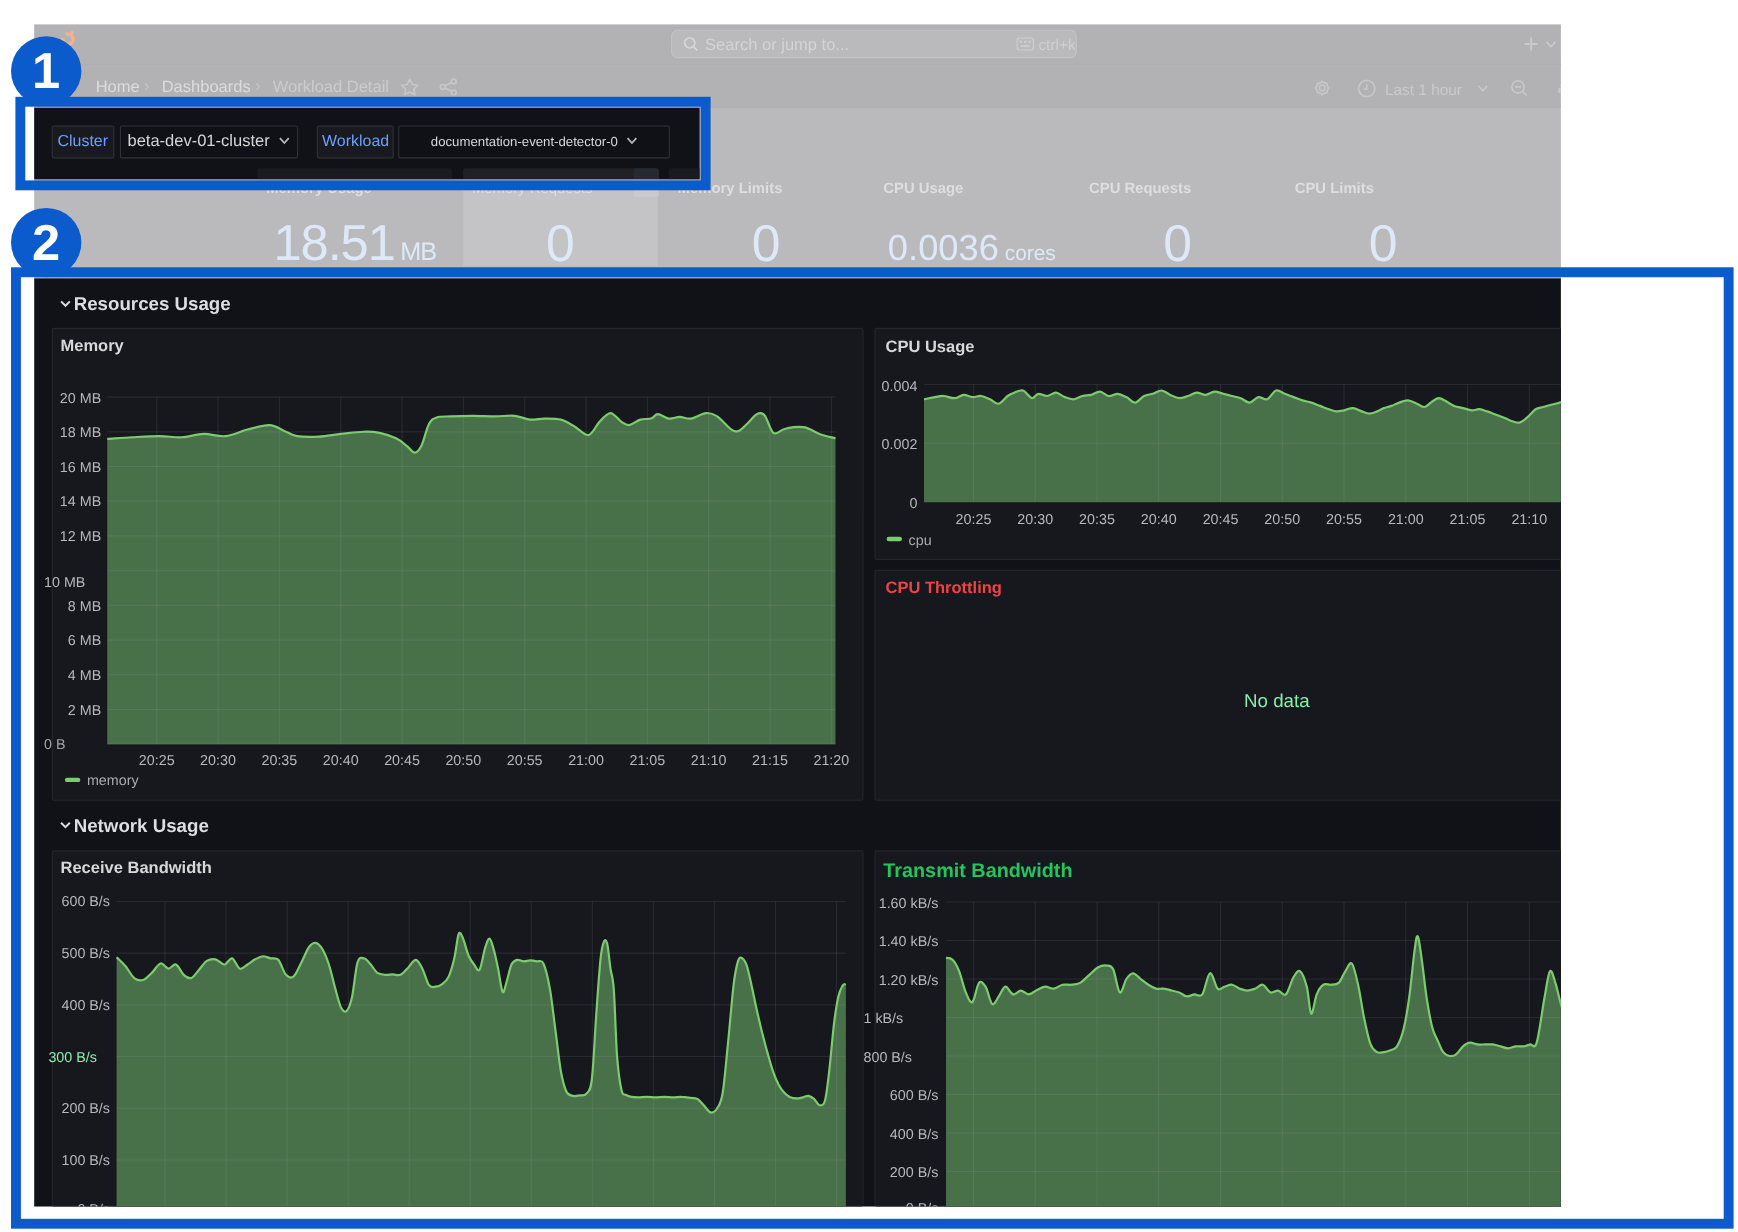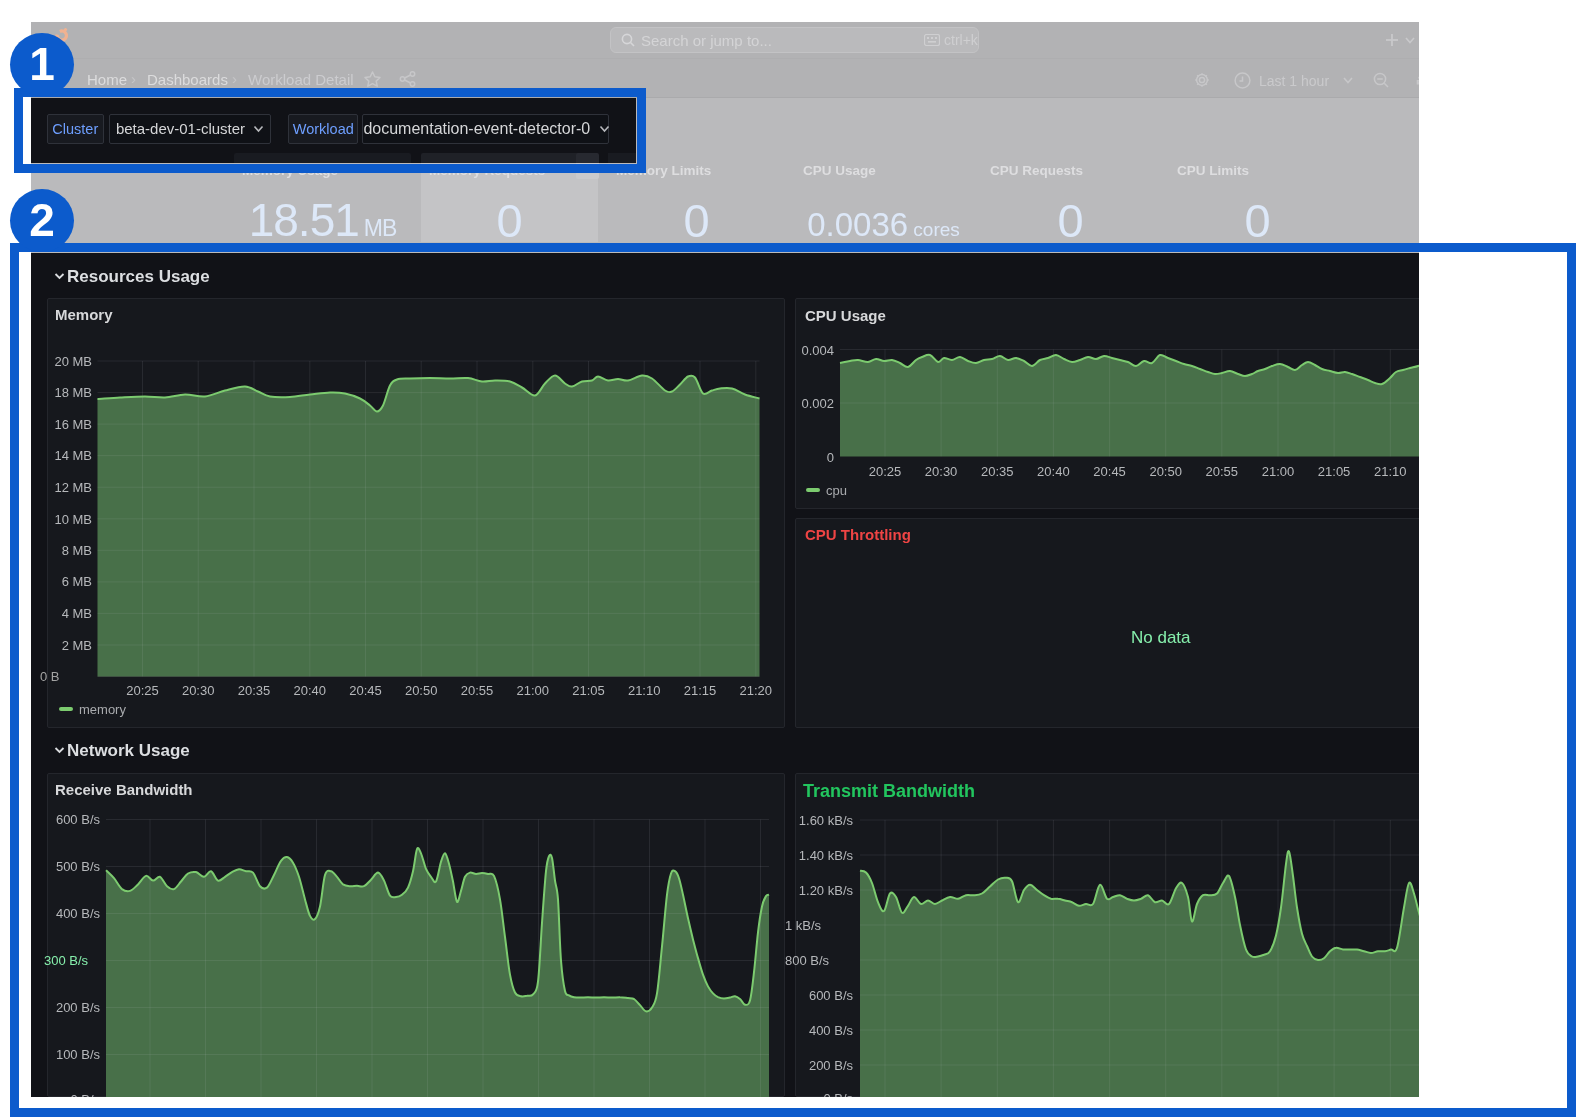--- a/index.html
+++ b/index.html
@@ -101,38 +101,38 @@
     </svg>
 <div class="abs" style="left:1472px;top:46px;width:1px;height:24px;background:#c2c2c4"></div>
 <svg class="abs" style="left:1494px;top:53px" width="13" height="9" viewBox="0 0 13 9">
       <polyline points="1.5,7 6.5,1.5 11.5,7" fill="none" stroke="#c7c7c9" stroke-width="1.8"></polyline>
     </svg>
 <div class="abs" style="left:0;top:76px;width:1516px;height:154.5px;background:#bababc"></div>
 <div class="abs" style="left:1509px;top:76px;width:7.5px;height:154.5px;background:#c6c6c7"></div>
 <div class="abs" style="left:390px;top:131.4px;width:177px;height:89.1px;background:#c4c4c6"></div>
 <div class="abs" style="left:545.2px;top:131.4px;width:23px;height:25.6px;background:#cacacc;border-radius:2px"></div>
 <div class="abs" style="left:211px;top:140.5px;font-size:13.5px;font-weight:bold;color:#dedee0">Memory Usage</div>
-<div class="abs" style="left:398px;top:140.5px;font-size:13.5px;font-weight:bold;color:#dedee0">Memory Requests</div>
+<div class="abs" style="left:398px;top:140.5px;font-size:13.5px;font-weight:normal;color:#dedee0">Memory Requests</div>
 <div class="abs" style="left:585px;top:140.5px;font-size:13.5px;font-weight:bold;color:#dedee0">Memory Limits</div>
 <div class="abs" style="left:772px;top:140.5px;font-size:13.5px;font-weight:bold;color:#dedee0">CPU Usage</div>
 <div class="abs" style="left:959px;top:140.5px;font-size:13.5px;font-weight:bold;color:#dedee0">CPU Requests</div>
 <div class="abs" style="left:1146px;top:140.5px;font-size:13.5px;font-weight:bold;color:#dedee0">CPU Limits</div>
 <div class="abs" style="left:203px;top:171px;width:177px;text-align:center;font-size:46px;letter-spacing:-1px;color:#dde8f8"><span>18.51</span><span style="font-size:23px;margin-left:5px">MB</span></div>
 <div class="abs" style="left:390px;top:171px;width:177px;text-align:center;font-size:47px;color:#dde8f8">0</div>
 <div class="abs" style="left:577px;top:171px;width:177px;text-align:center;font-size:47px;color:#dde8f8">0</div>
 <div class="abs" style="left:764px;top:184px;width:177px;text-align:center;font-size:33px;color:#dde8f8"><span>0.0036</span><span style="font-size:19px"> cores</span></div>
 <div class="abs" style="left:951px;top:171px;width:177px;text-align:center;font-size:47px;color:#dde8f8">0</div>
 <div class="abs" style="left:1138px;top:171px;width:177px;text-align:center;font-size:47px;color:#dde8f8">0</div>
 <div class="abs" style="left:0;top:76px;width:604.5px;height:65px;background:#111217;overflow:hidden">
 <div class="abs" style="left:16px;top:16px;width:56.5px;height:30px;line-height:28px;text-align:center;background:#181a20;border:1px solid #2f323a;border-radius:2px;color:#6e9fff;font-size:14.5px;font-weight:500">Cluster</div>
 <div class="abs" style="left:77.8px;top:16px;width:162.6px;height:30px;line-height:28px;text-align:center;white-space:nowrap;background:#0f1116;border:1px solid #2f323a;border-radius:2px;color:#d5d6d8;font-size:15px">beta-dev-01-cluster <svg width="11" height="8" viewBox="0 0 11 8" style="display:inline-block;vertical-align:1px;margin-left:4px">
           <polyline points="1.5,1.5 5.5,6 9.5,1.5" fill="none" stroke="#b6b8bc" stroke-width="1.6"></polyline>
         </svg></div>
 <div class="abs" style="left:257.2px;top:16px;width:70.2px;height:30px;line-height:28px;text-align:center;background:#181a20;border:1px solid #2f323a;border-radius:2px;color:#6e9fff;font-size:14.5px;font-weight:500">Workload</div>
-<div class="abs" style="left:331.4px;top:16px;width:247px;height:30px;line-height:28px;text-align:center;white-space:nowrap;background:#0f1116;border:1px solid #2f323a;border-radius:2px;color:#d5d6d8;font-size:16px">documentation-event-detector-0 <svg width="11" height="8" viewBox="0 0 11 8" style="display:inline-block;vertical-align:1px;margin-left:4px">
+<div class="abs" style="left:331.4px;top:16px;width:247px;height:30px;line-height:28px;text-align:center;white-space:nowrap;background:#0f1116;border:1px solid #2f323a;border-radius:2px;color:#d5d6d8;font-size:12px">documentation-event-detector-0 <svg width="11" height="8" viewBox="0 0 11 8" style="display:inline-block;vertical-align:1px;margin-left:4px">
           <polyline points="1.5,1.5 5.5,6 9.5,1.5" fill="none" stroke="#b6b8bc" stroke-width="1.6"></polyline>
         </svg></div>
 <div class="abs" style="left:203px;top:55.4px;width:177px;height:9.6px;background:#191b21;border-radius:2px 2px 0 0"></div>
 <div class="abs" style="left:390px;top:55.4px;width:177px;height:9.6px;background:#1f2127;border-radius:2px 2px 0 0"></div>
 <div class="abs" style="left:577px;top:55.4px;width:27.5px;height:9.6px;background:#191b21"></div>
 <div class="abs" style="left:545.2px;top:55.4px;width:23px;height:9.6px;background:#272930;border-radius:2px 2px 0 0"></div>
 </div>
 <div class="abs" style="left:0;top:230.5px;width:1516px;height:844.5px;background:#111217;overflow:hidden">
 <svg class="abs" style="left:23.0px;top:19.5px" width="11" height="8" viewBox="0 0 11 8">
         <polyline points="1.5,2 5.5,6 9.5,2" fill="none" stroke="#d9dbde" stroke-width="1.8"></polyline>
@@ -175,21 +175,21 @@
           <line x1="653.0" x2="653.0" y1="63.0" y2="378.5" stroke="rgba(204,204,220,0.10)" stroke-width="1"></line>
           <line x1="708.8" x2="708.8" y1="63.0" y2="378.5" stroke="rgba(204,204,220,0.10)" stroke-width="1"></line>
           <path d="M50.5,101.0 C54.2,100.8 65.1,99.9 73.0,99.5 C80.9,99.1 90.5,98.5 98.0,98.5 C105.5,98.5 111.3,99.8 118.0,99.5 C124.7,99.2 131.3,96.7 138.0,96.5 C144.7,96.3 151.3,99.2 158.0,98.5 C164.7,97.8 171.3,94.2 178.0,92.5 C184.7,90.8 192.5,88.3 198.0,88.5 C203.5,88.7 206.8,91.8 211.0,93.5 C215.2,95.2 217.7,97.6 223.0,98.5 C228.3,99.4 236.3,99.3 243.0,99.0 C249.7,98.7 256.3,97.2 263.0,96.5 C269.7,95.8 277.2,94.7 283.0,94.5 C288.8,94.3 293.0,94.5 298.0,95.5 C303.0,96.5 308.8,98.5 313.0,100.5 C317.2,102.5 320.2,105.3 323.0,107.5 C325.8,109.7 327.8,113.5 330.0,113.5 C332.2,113.5 333.8,111.8 336.0,107.5 C338.2,103.2 340.7,91.8 343.0,87.5 C345.3,83.2 346.7,82.7 350.0,81.5 C353.3,80.3 357.5,80.8 363.0,80.5 C368.5,80.2 376.3,80.0 383.0,80.0 C389.7,80.0 396.7,80.5 403.0,80.5 C409.3,80.5 415.7,79.5 421.0,80.0 C426.3,80.5 430.5,83.1 435.0,83.5 C439.5,83.9 443.3,82.5 448.0,82.5 C452.7,82.5 458.5,82.3 463.0,83.5 C467.5,84.7 470.8,87.2 475.0,89.5 C479.2,91.8 484.2,98.2 488.0,97.5 C491.8,96.8 494.7,88.8 498.0,85.5 C501.3,82.2 504.7,77.5 508.0,77.5 C511.3,77.5 515.2,83.7 518.0,85.5 C520.8,87.3 522.2,88.8 525.0,88.5 C527.8,88.2 531.7,84.5 535.0,83.5 C538.3,82.5 542.3,83.3 545.0,82.5 C547.7,81.7 548.3,78.5 551.0,78.5 C553.7,78.5 557.7,82.1 561.0,82.5 C564.3,82.9 567.7,81.0 571.0,81.0 C574.3,81.0 577.0,83.1 581.0,82.5 C585.0,81.9 591.0,77.8 595.0,77.5 C599.0,77.2 601.2,78.0 605.0,80.5 C608.8,83.0 614.7,90.3 618.0,92.5 C621.3,94.7 622.5,94.5 625.0,93.5 C627.5,92.5 630.3,89.0 633.0,86.5 C635.7,84.0 638.5,79.7 641.0,78.5 C643.5,77.3 645.5,76.7 648.0,79.5 C650.5,82.3 653.2,93.3 656.0,95.5 C658.8,97.7 662.2,93.3 665.0,92.5 C667.8,91.7 669.7,90.8 673.0,90.5 C676.3,90.2 680.8,89.5 685.0,90.5 C689.2,91.5 693.4,94.8 698.0,96.5 C702.6,98.2 710.1,99.8 712.5,100.5" fill="none" stroke="#7ccb6f" stroke-width="2" stroke-linejoin="round"></path>
         </svg>
       </div>
 <div class="abs" style="left:9.0px;top:101.0px;width:52px;text-align:right;font-size:13px;color:#b6b8bb">20 MB</div>
 <div class="abs" style="left:9.0px;top:132.6px;width:52px;text-align:right;font-size:13px;color:#b6b8bb">18 MB</div>
 <div class="abs" style="left:9.0px;top:164.1px;width:52px;text-align:right;font-size:13px;color:#b6b8bb">16 MB</div>
 <div class="abs" style="left:9.0px;top:195.6px;width:52px;text-align:right;font-size:13px;color:#b6b8bb">14 MB</div>
 <div class="abs" style="left:9.0px;top:227.2px;width:52px;text-align:right;font-size:13px;color:#b6b8bb">12 MB</div>
-<div class="abs" style="left:9.0px;top:259px;width:52px;text-align:right;font-size:13px;color:#b6b8bb">10 MB</div>
+<div class="abs" style="left:9.0px;top:269px;width:52px;text-align:left;font-size:13px;color:#b6b8bb">10 MB</div>
 <div class="abs" style="left:9.0px;top:290.3px;width:52px;text-align:right;font-size:13px;color:#b6b8bb">8 MB</div>
 <div class="abs" style="left:9.0px;top:321.9px;width:52px;text-align:right;font-size:13px;color:#b6b8bb">6 MB</div>
 <div class="abs" style="left:9.0px;top:353.4px;width:52px;text-align:right;font-size:13px;color:#b6b8bb">4 MB</div>
 <div class="abs" style="left:9.0px;top:385.0px;width:52px;text-align:right;font-size:13px;color:#b6b8bb">2 MB</div>
 <div class="abs" style="left:9.0px;top:416.5px;width:52px;text-align:left;font-size:13px;color:#a3a3a3">0 B</div>
 <div class="abs" style="left:91.5px;top:430.5px;width:40px;text-align:center;font-size:13px;color:#b6b8bb">20:25</div>
 <div class="abs" style="left:147.2px;top:430.5px;width:40px;text-align:center;font-size:13px;color:#b6b8bb">20:30</div>
 <div class="abs" style="left:203.0px;top:430.5px;width:40px;text-align:center;font-size:13px;color:#b6b8bb">20:35</div>
 <div class="abs" style="left:258.8px;top:430.5px;width:40px;text-align:center;font-size:13px;color:#b6b8bb">20:40</div>
 <div class="abs" style="left:314.5px;top:430.5px;width:40px;text-align:center;font-size:13px;color:#b6b8bb">20:45</div>

